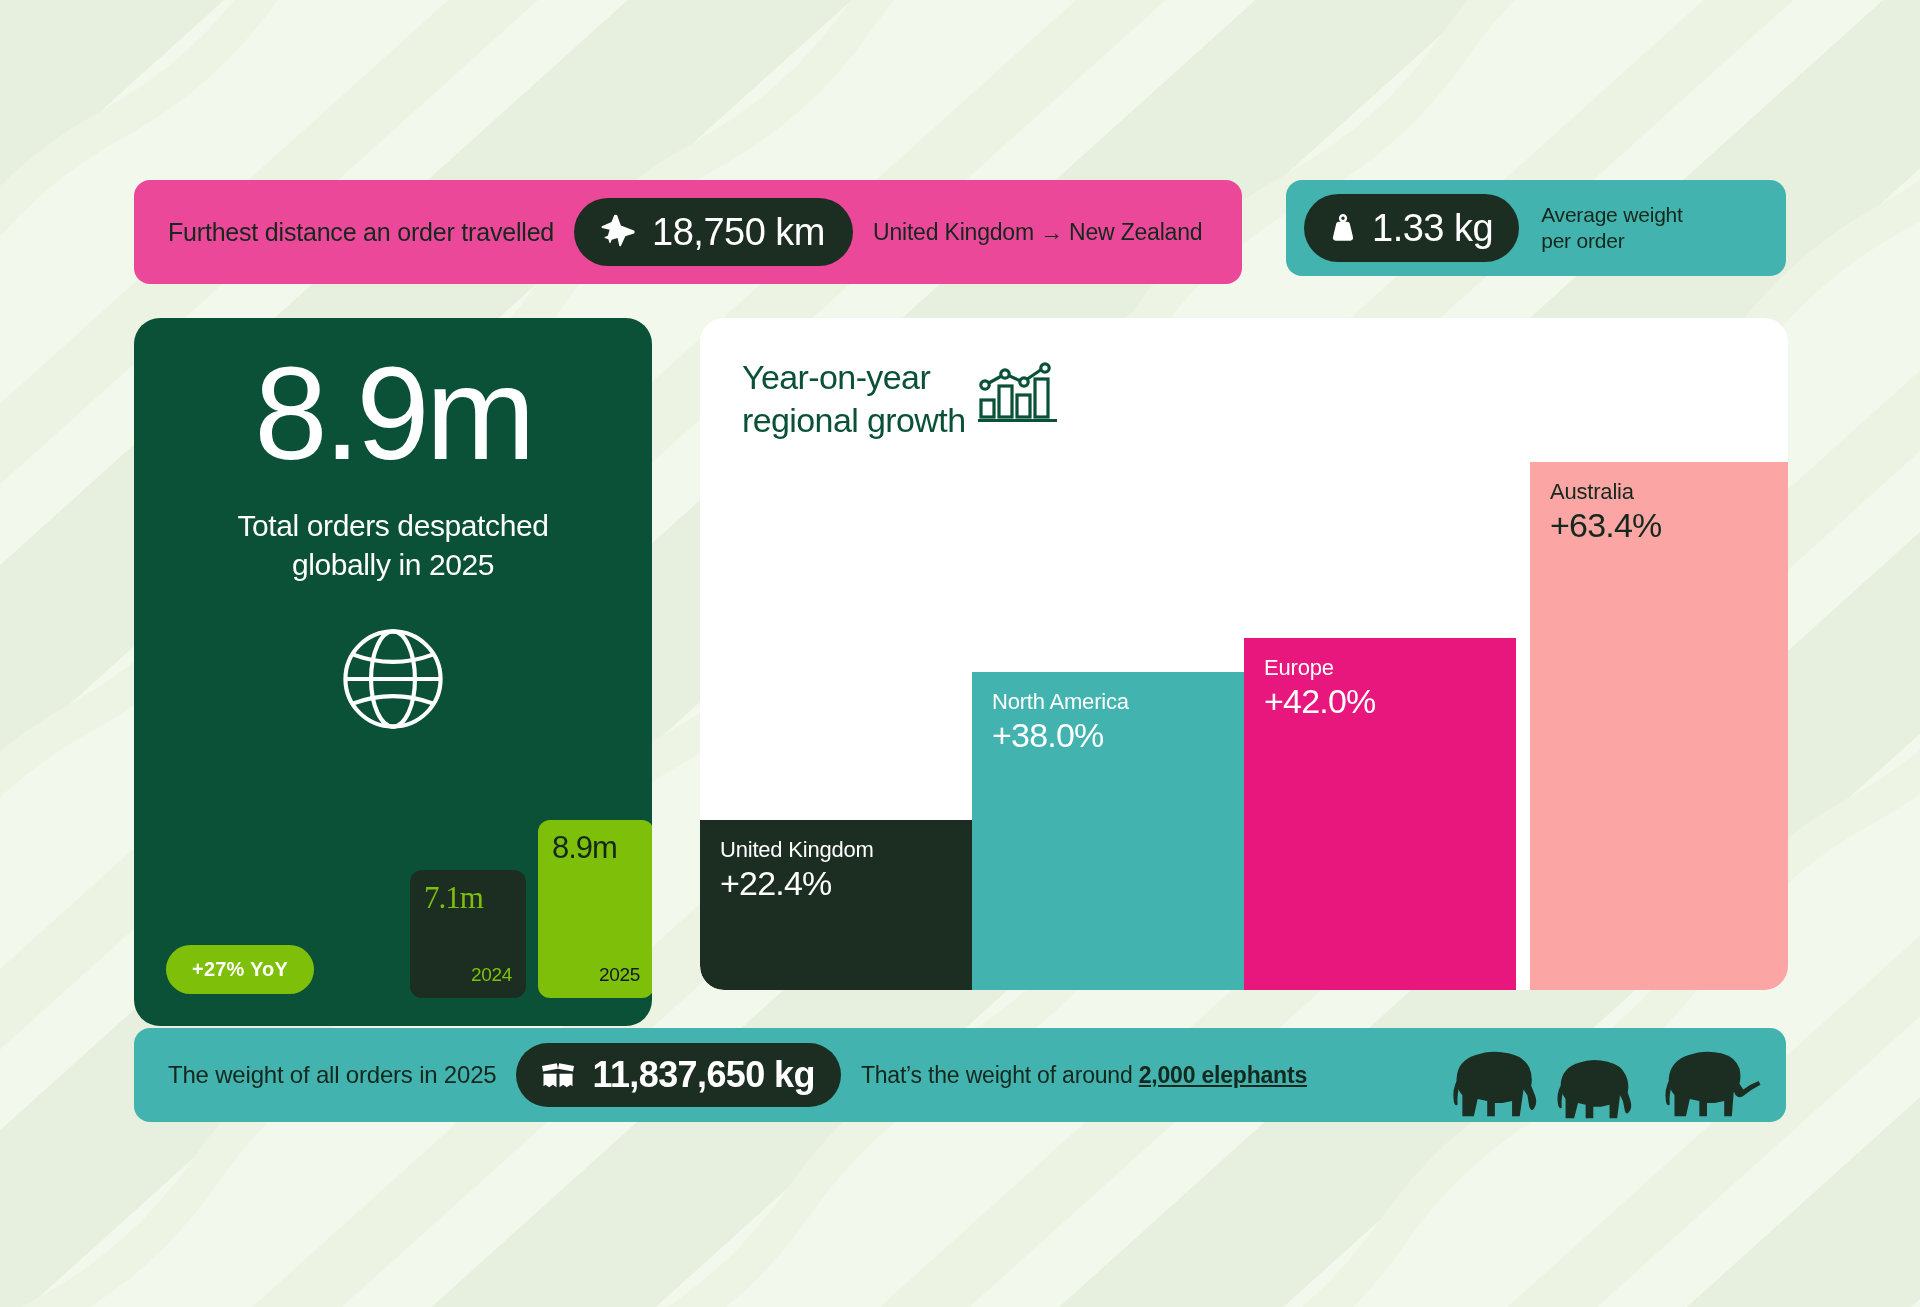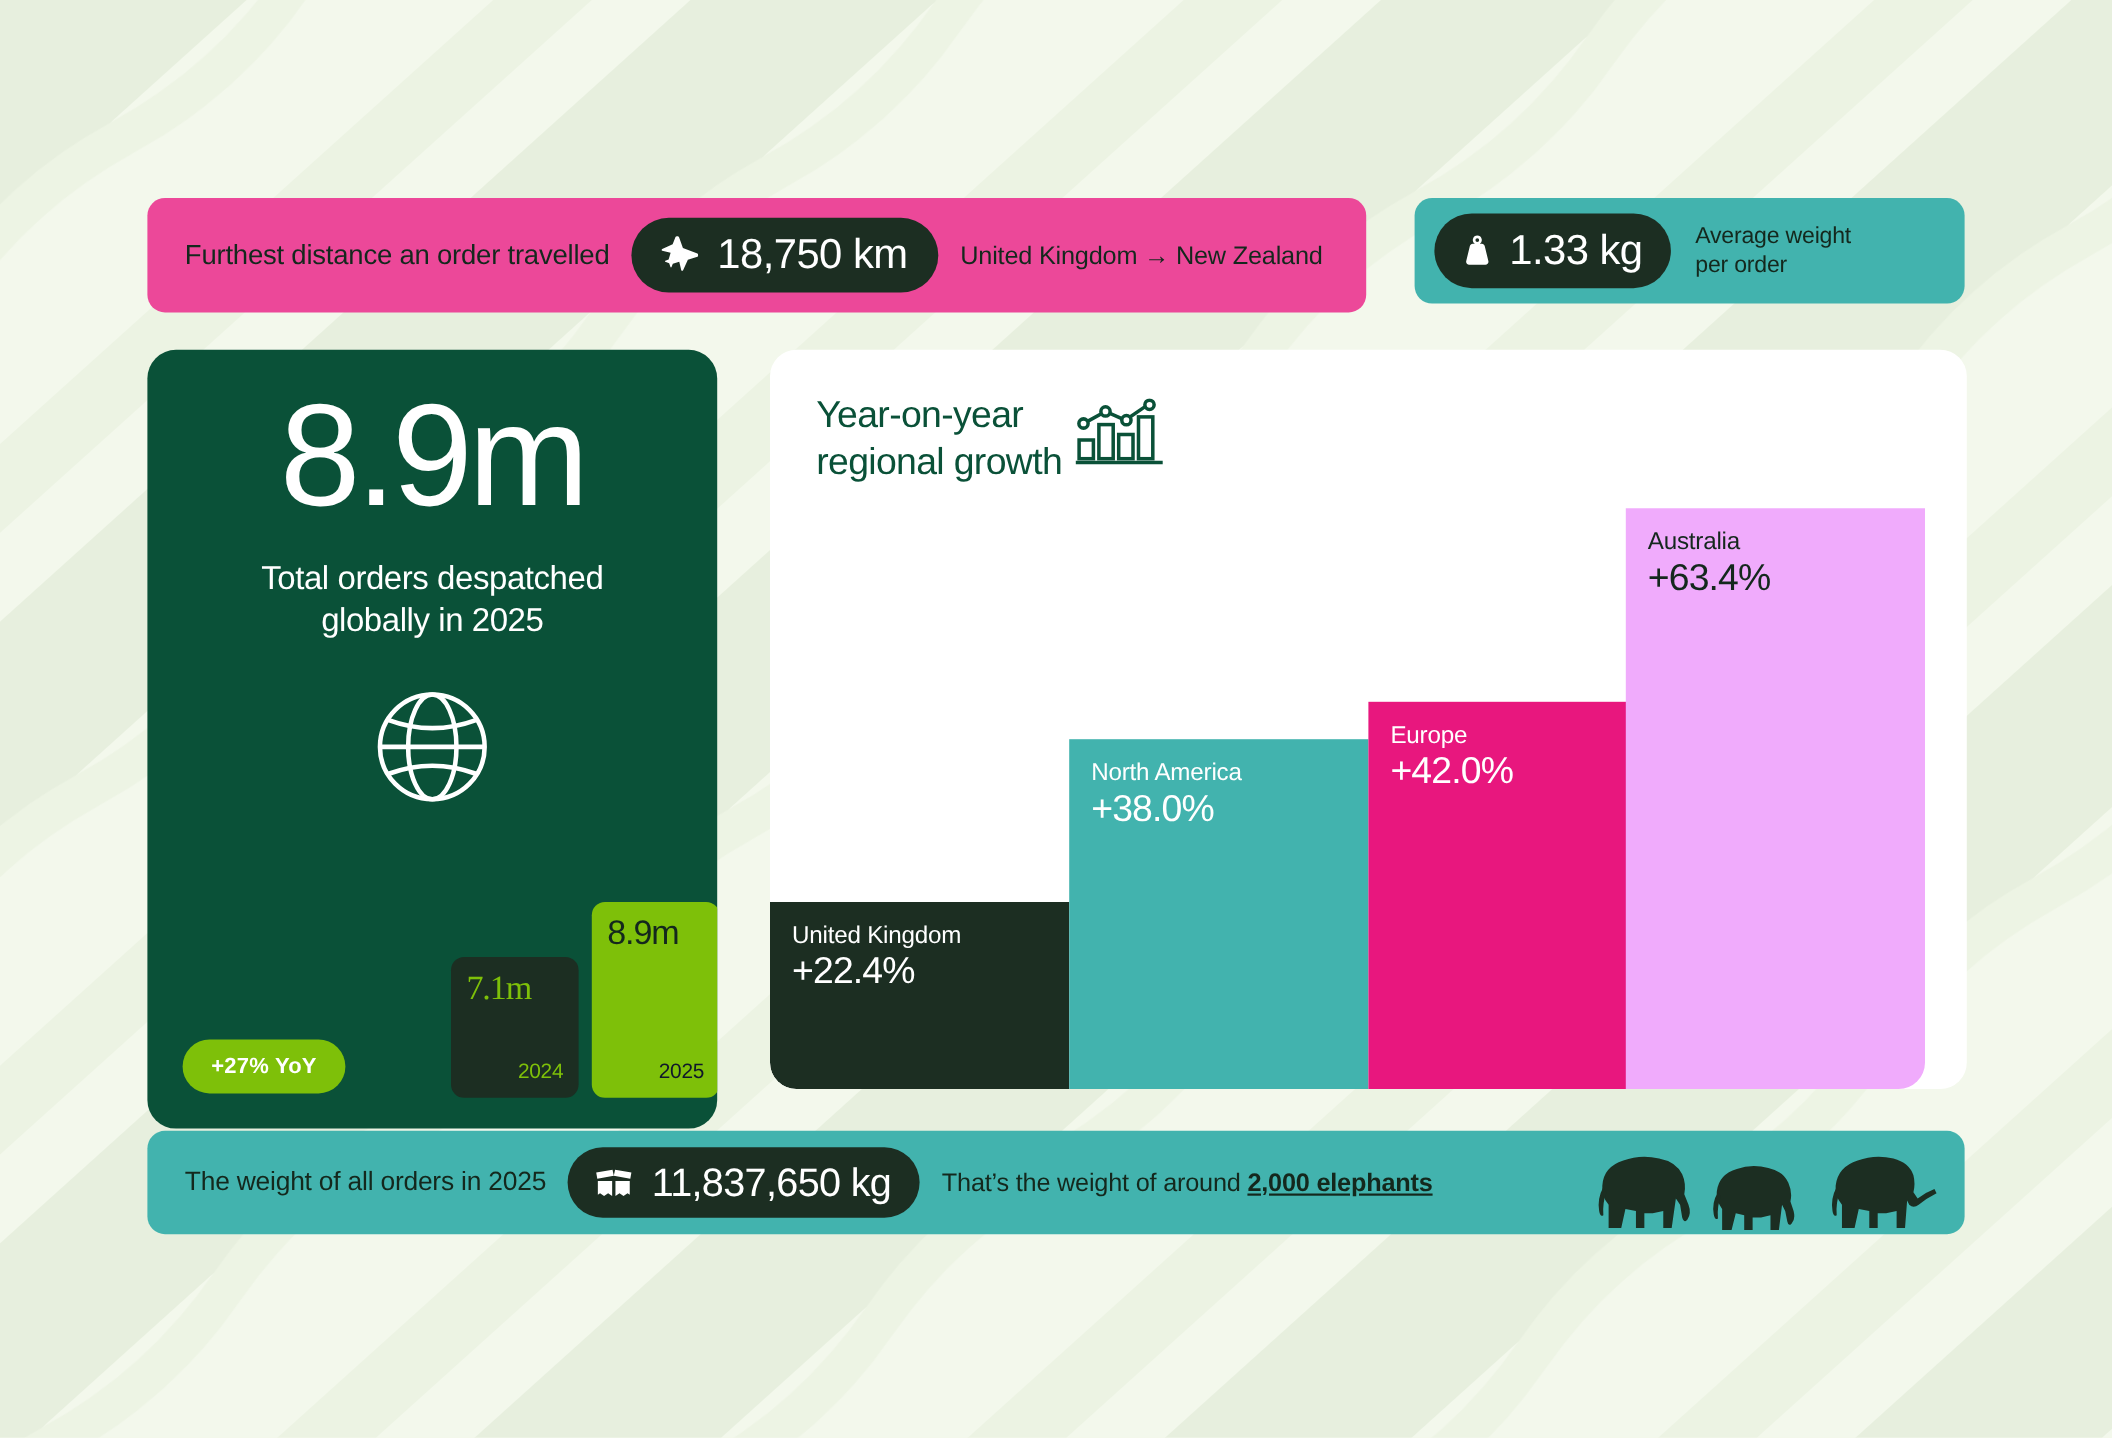--- a/index.html
+++ b/index.html
@@ -247,24 +247,24 @@
     color: #ffffff;
   }
   #bar-eu {
     left: 544px;
     width: 272px;
     height: 352px;
     background: #e8177e;
     color: #ffffff;
   }
   #bar-au {
-    left: 778px;
+    left: 830px;
     width: 272px;
     height: 528px;
-    background: #f0abfc;
+    background: #fca5a5;
     color: #14281d;
     border-bottom-right-radius: 24px;
   }
 
   
   #weight-banner {
     position: absolute;
     left: 134px;
     top: 1028px;
     width: 1652px;
@@ -279,20 +279,21 @@
   #weight-banner .lead {
     font-size: 24px;
     color: #14281d;
     letter-spacing: -0.2px;
     white-space: nowrap;
   }
   #weight-pill {
     height: 64px;
     padding: 0 26px 0 22px;
     margin: 0 20px;
+    font-weight: bold;
   }
   #weight-pill .val {
     font-size: 36px;
     letter-spacing: -0.6px;
   }
   #weight-banner .note {
     font-size: 23px;
     color: #14281d;
     letter-spacing: -0.2px;
     white-space: nowrap;

